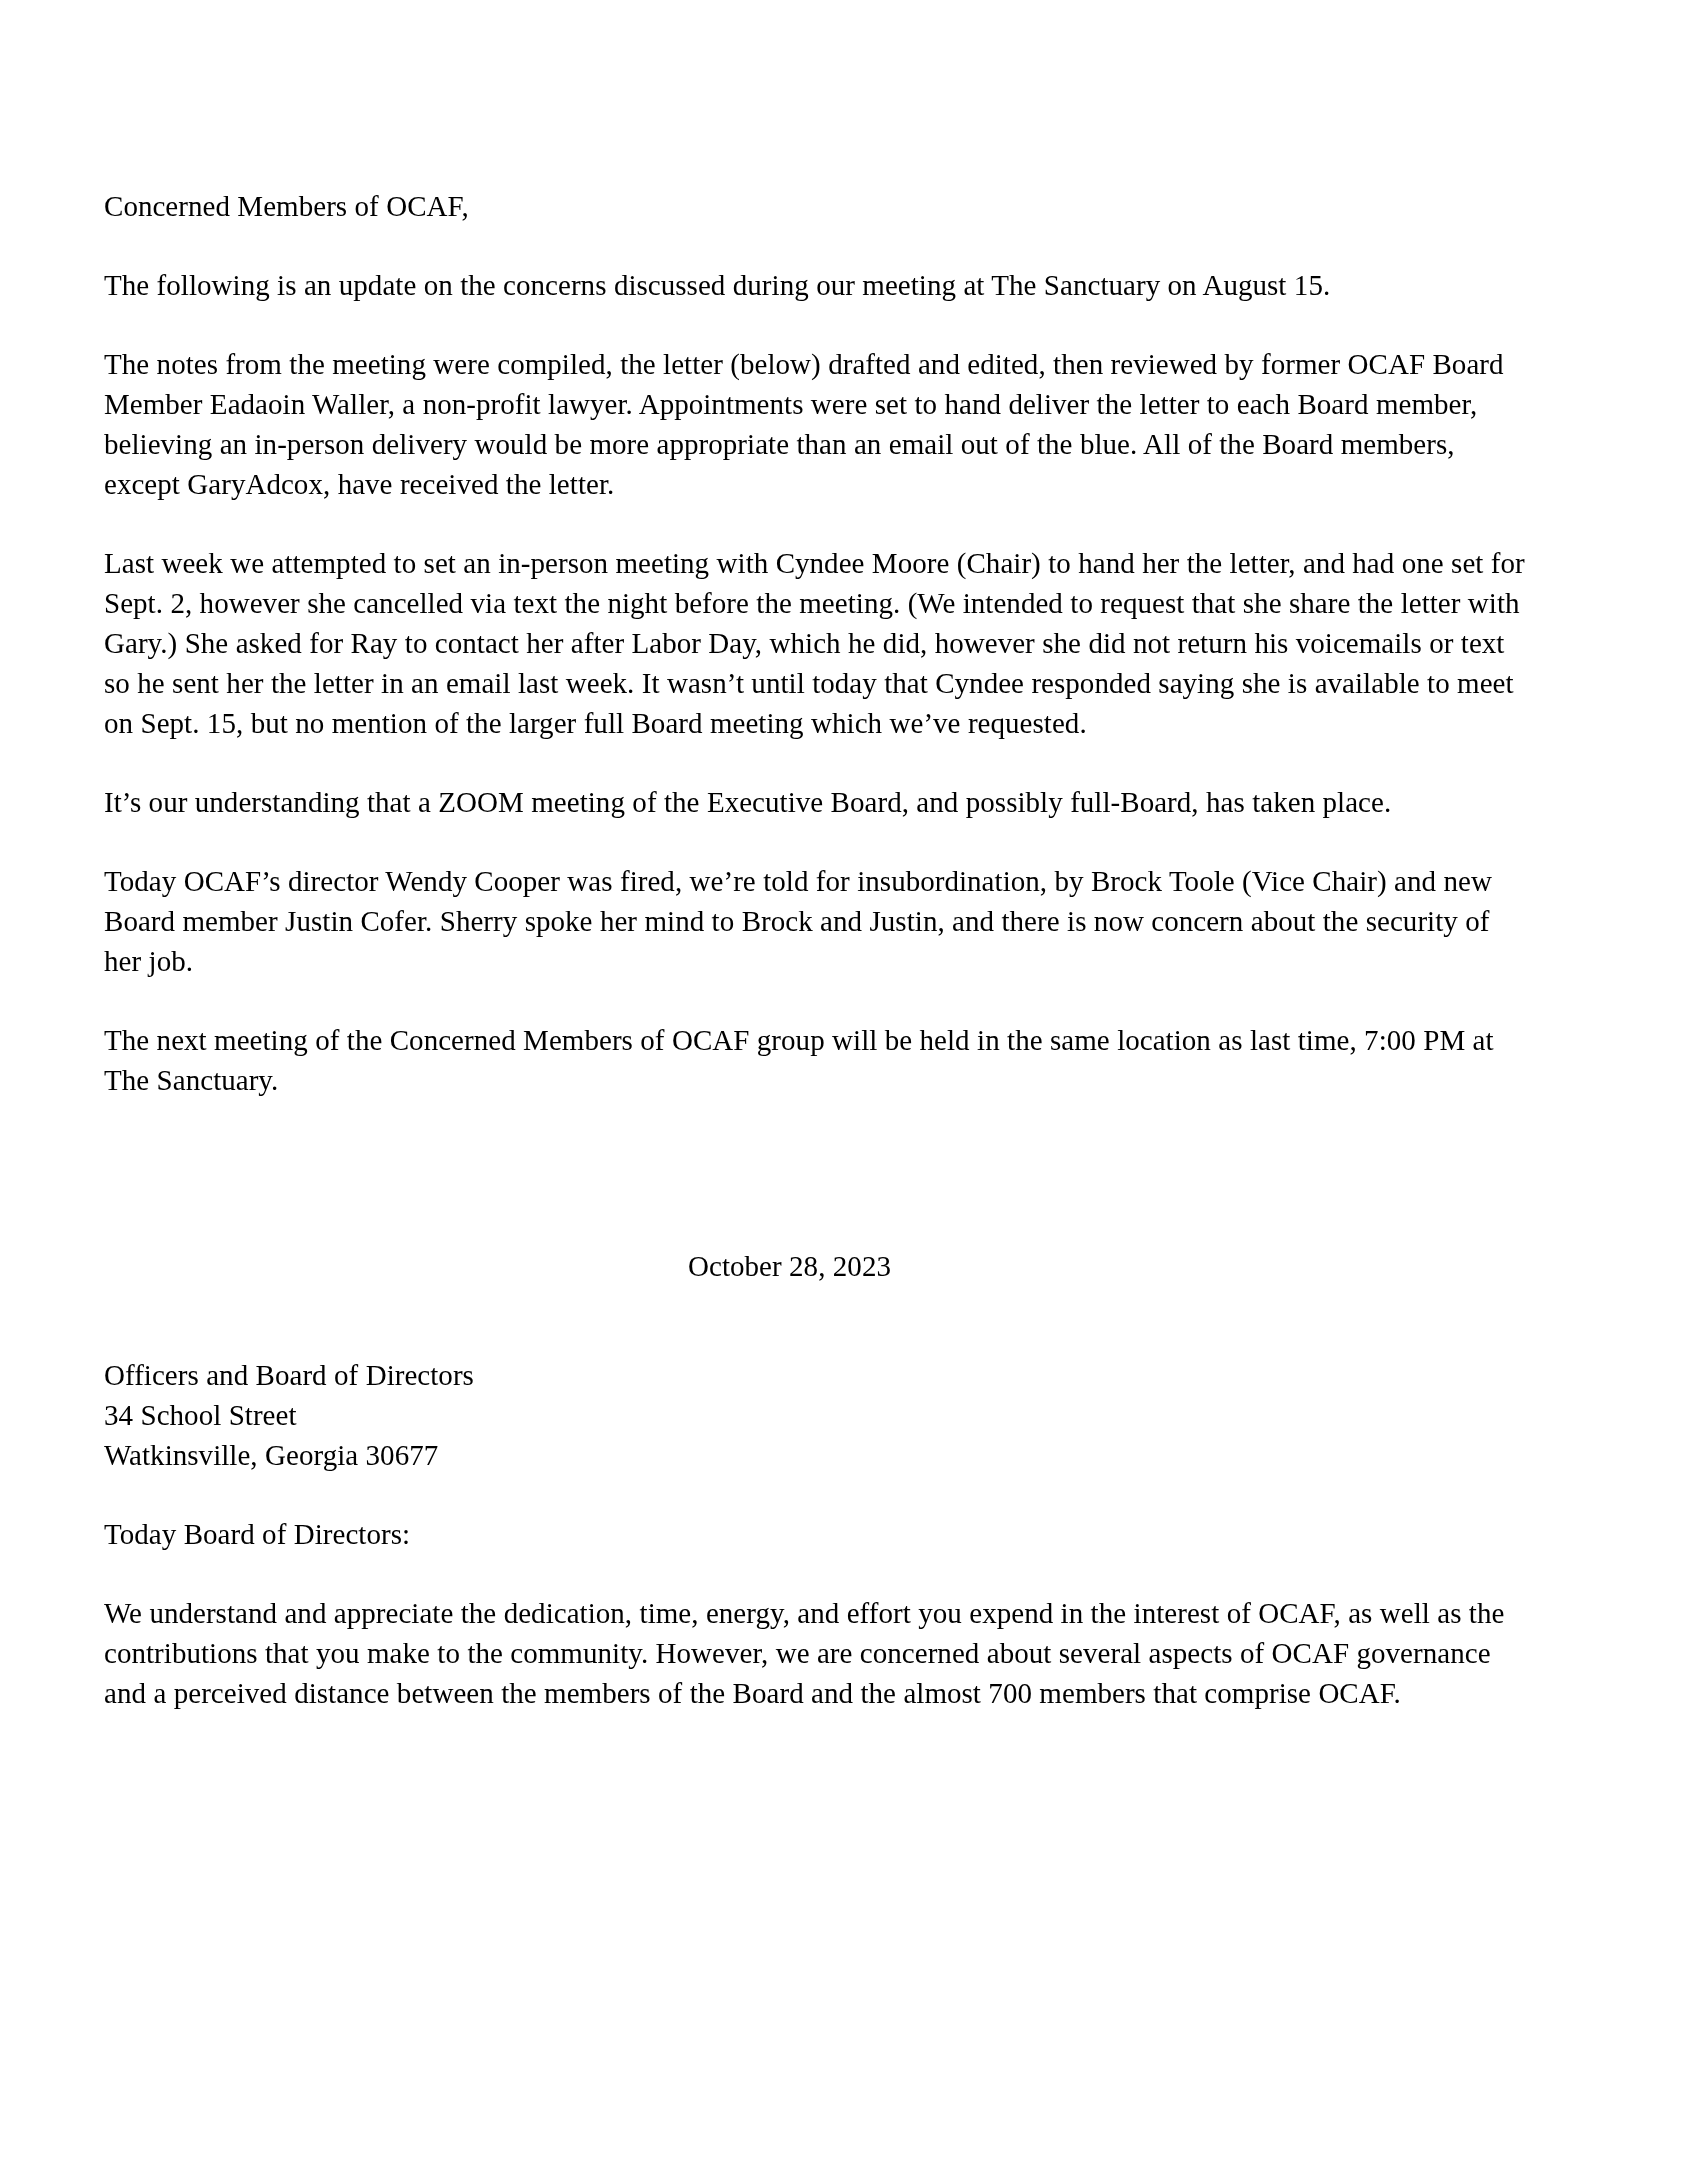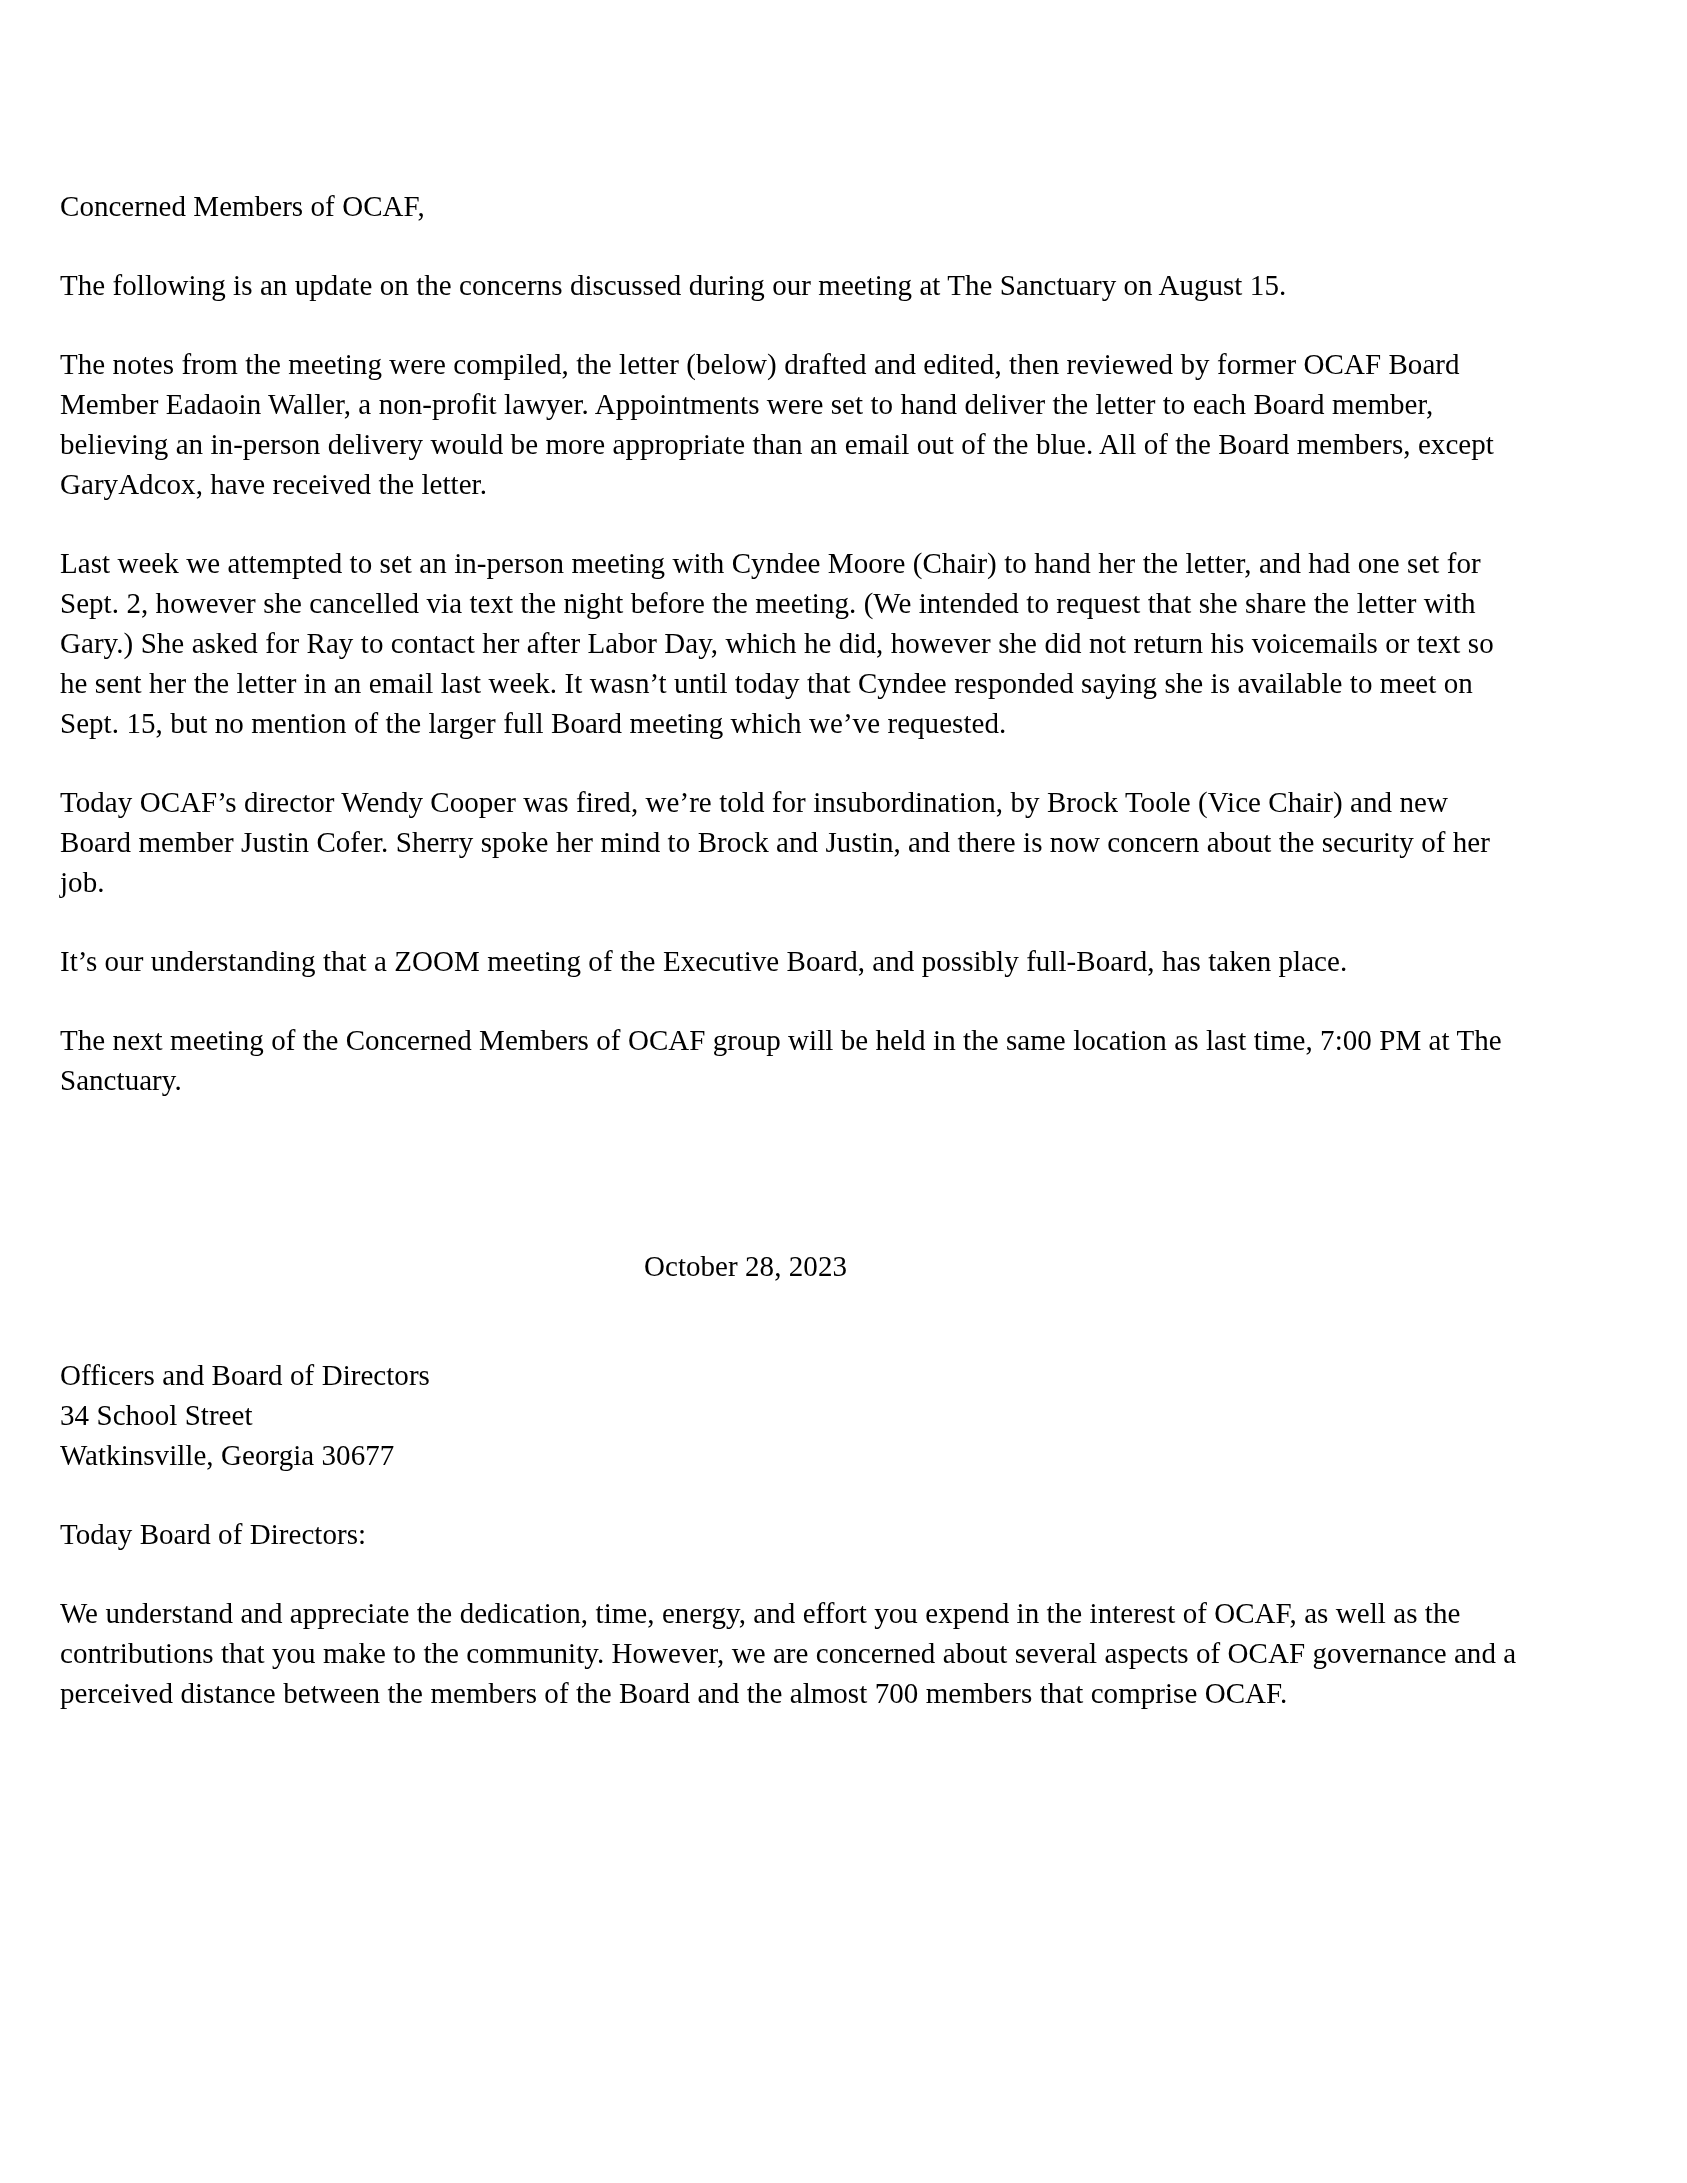--- a/index.html
+++ b/index.html
@@ -8,21 +8,21 @@
     padding: 0;
     background: #ffffff;
   }
 
   .page {
     position: relative;
     width: 1687px;
     height: 2183px;
     background: #ffffff;
     box-sizing: border-box;
-    padding: 186px 162px 0 60px;
+    padding: 186px 162px 0 104px;
     font-family: "Liberation Serif", "DejaVu Serif", serif;
     color: #000000;
     overflow: hidden;
   }
 
   .doc-body {
     font-size: 29px;
     line-height: 40px;
     text-align: left;
     letter-spacing: 0.04px;
@@ -72,23 +72,23 @@
 
     <section>
       <p class="para">Concerned Members of OCAF,</p>
 
       <p class="para">The following is an update on the concerns discussed during our meeting at The Sanctuary on August 15.</p>
 
       <p class="para">The notes from the meeting were compiled, the letter (below) drafted and edited, then reviewed by former OCAF Board Member Eadaoin Waller, a non-profit lawyer. Appointments were set to hand deliver the letter to each Board member, believing an in-person delivery would be more appropriate than an email out of the blue. All of the Board members, except GaryAdcox, have received the letter.</p>
 
       <p class="para">Last week we attempted to set an in-person meeting with Cyndee Moore (Chair) to hand her the letter, and had one set for Sept. 2, however she cancelled via text the night before the meeting. (We intended to request that she share the letter with Gary.) She asked for Ray to contact her after Labor Day, which he did, however she did not return his voicemails or text so he sent her the letter in an email last week.  It wasn’t until today that Cyndee responded saying she is available to meet on Sept. 15, but no mention of the larger full Board meeting which we’ve requested.</p>
 
+      <p class="para">It’s our understanding that a ZOOM meeting of the Executive Board, and possibly full-Board, has taken place.</p>
+
       <p class="para">Today OCAF’s director Wendy Cooper was fired, we’re told for insubordination, by Brock Toole (Vice Chair) and new Board member Justin Cofer. Sherry spoke her mind to Brock and Justin, and there is now concern about the security of her job.</p>
-
-      <p class="para">It’s our understanding that a ZOOM meeting of the Executive Board, and possibly full-Board, has taken place.</p>
 
       <p class="para">The next meeting of the Concerned Members of OCAF group will be held in the same location as last time, 7:00 PM at The Sanctuary.</p>
     </section>
 
     <div class="section-gap"></div>
 
     <section>
       <p class="date-line">October 28, 2023</p>
 
       <div class="address-block">

